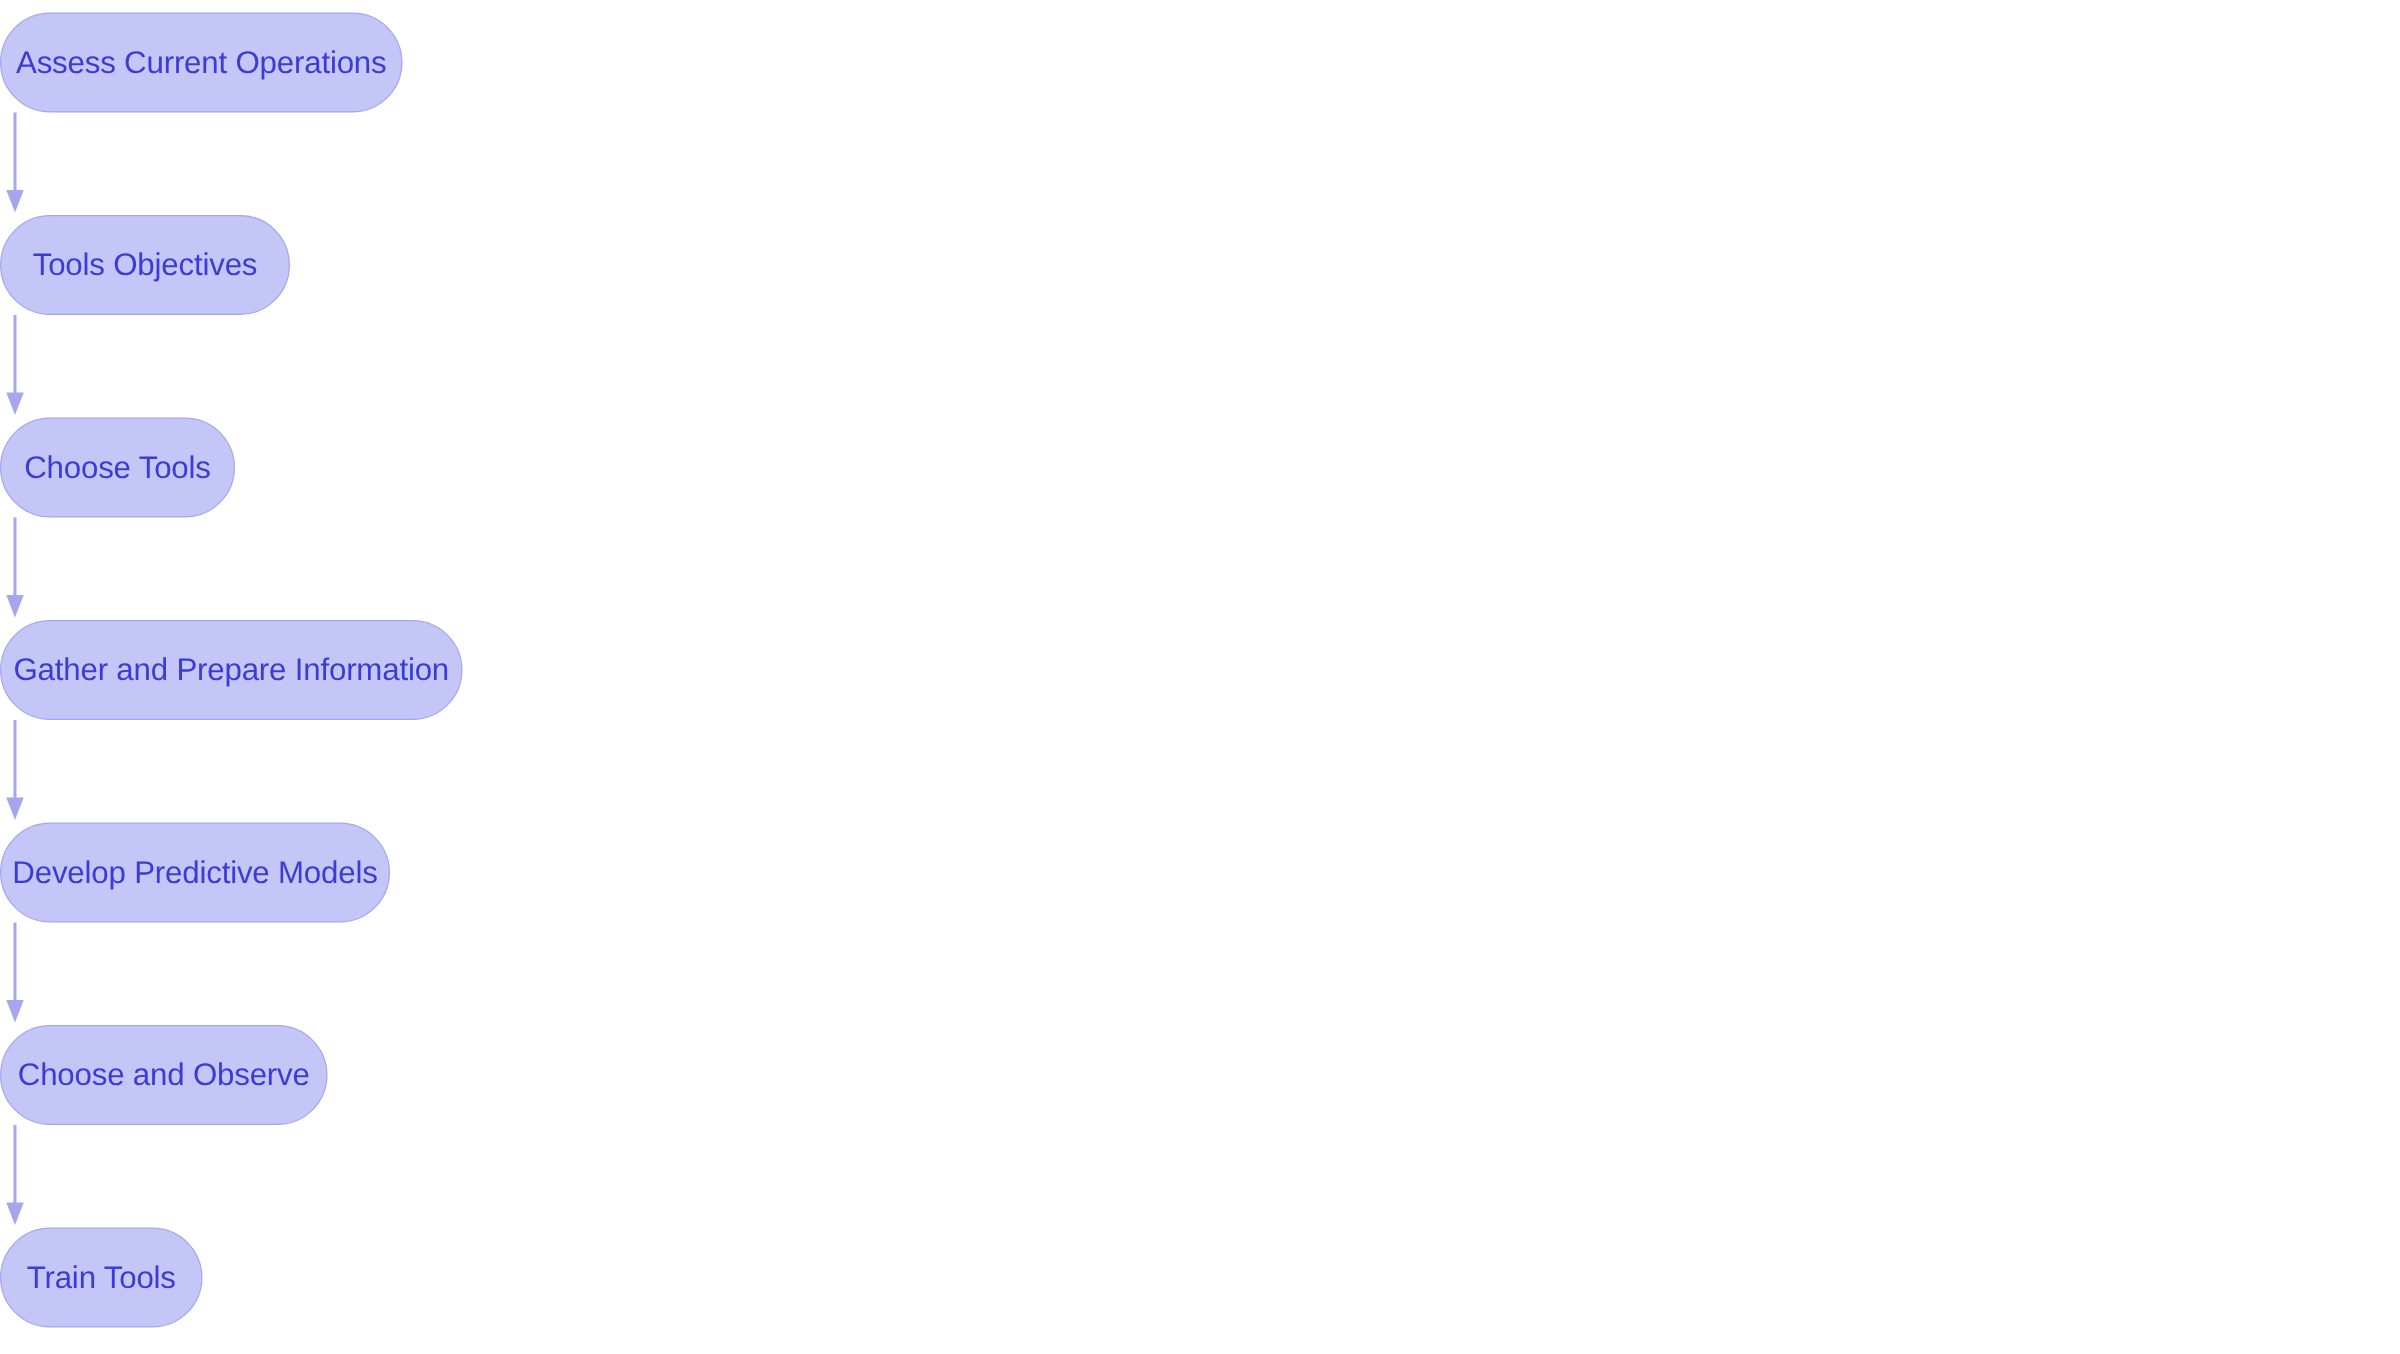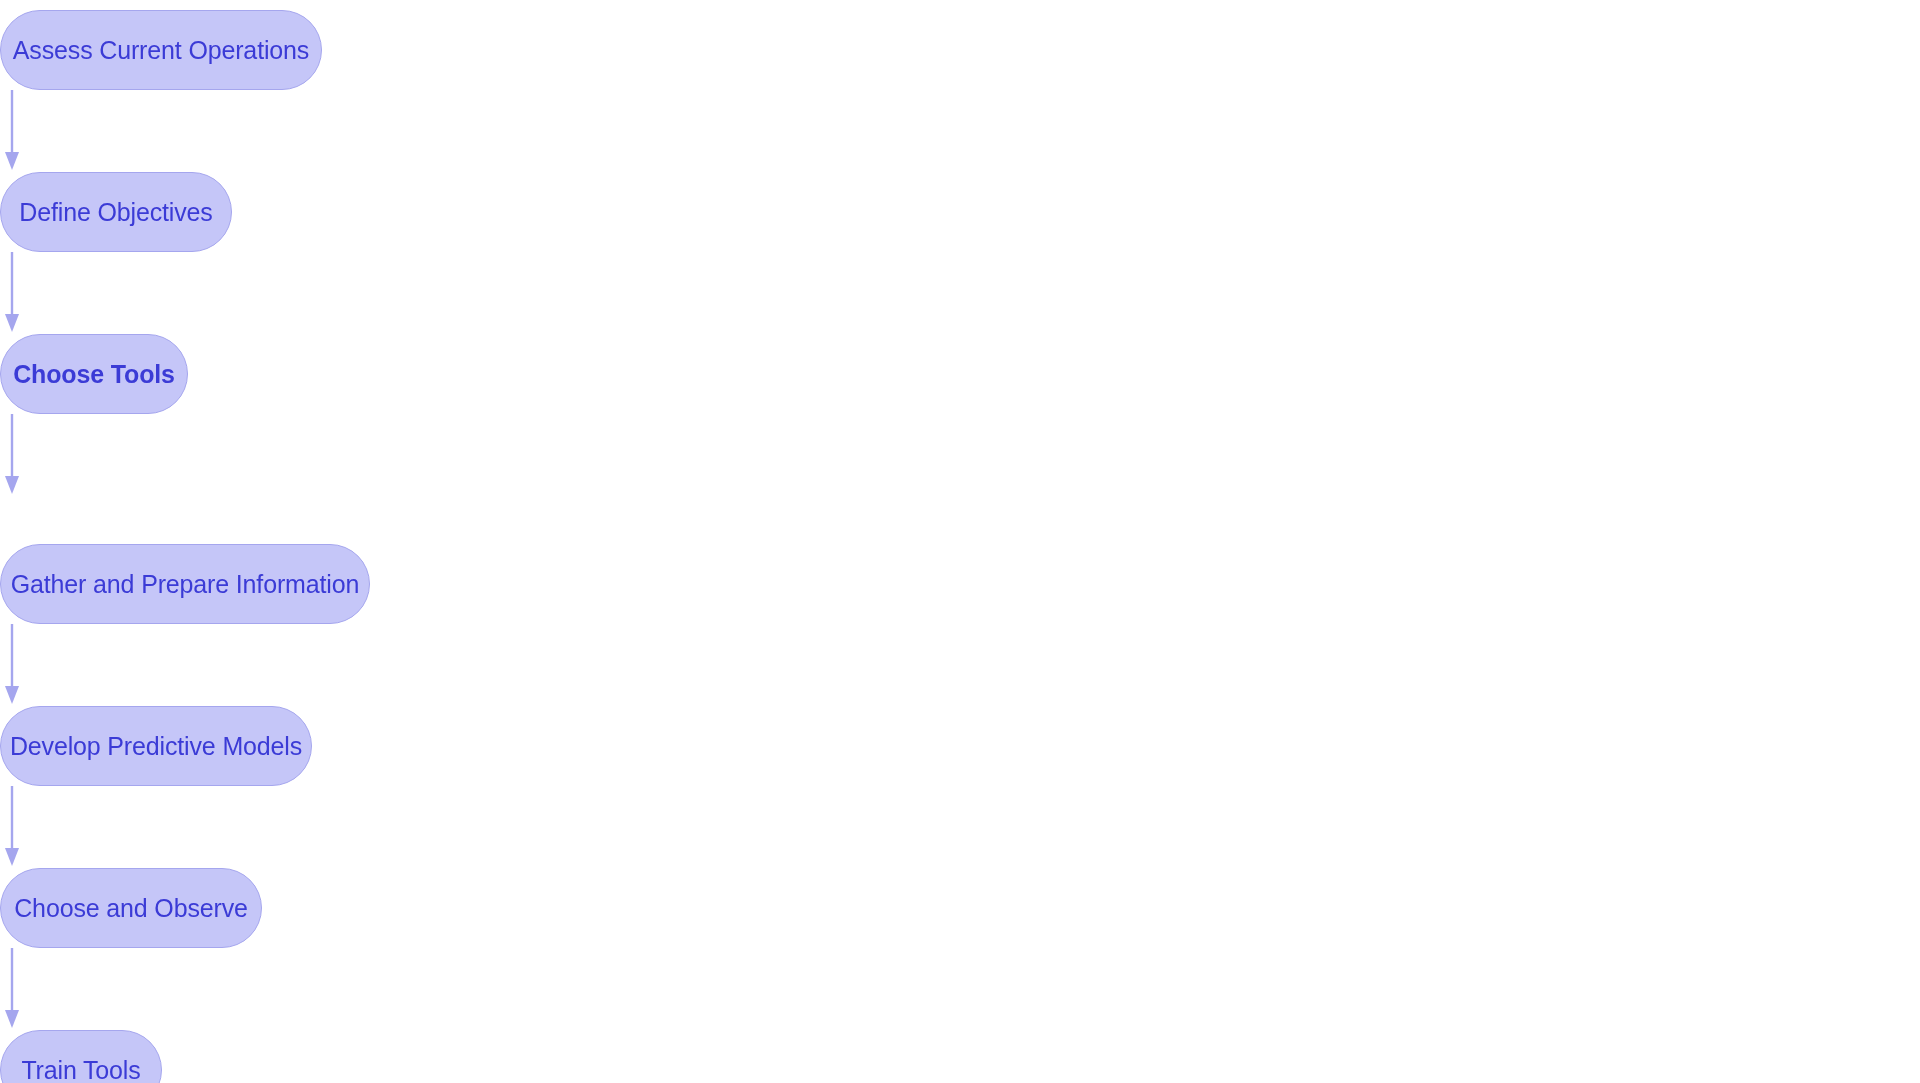--- a/index.html
+++ b/index.html
@@ -80,38 +80,38 @@
     <div class="flow-node" style="width:322px;margin-top:10px;">
       <span class="flow-node-label">Assess Current Operations</span>
     </div>
 
     <svg class="flow-connector" viewBox="0 0 24 82">
       <line x1="12" y1="0" x2="12" y2="64"></line>
       <polygon points="5,62 19,62 12,80"></polygon>
     </svg>
 
     <div class="flow-node" style="width:232px;">
-      <span class="flow-node-label">Define Objectives</span>
+      <span class="flow-node-label">Tools Objectives</span>
     </div>
 
     <svg class="flow-connector" viewBox="0 0 24 82">
       <line x1="12" y1="0" x2="12" y2="64"></line>
       <polygon points="5,62 19,62 12,80"></polygon>
     </svg>
 
-    <div class="flow-node" style="width:188px;font-weight:bold;">
+    <div class="flow-node" style="width:188px;">
       <span class="flow-node-label">Choose Tools</span>
     </div>
 
     <svg class="flow-connector" viewBox="0 0 24 82">
       <line x1="12" y1="0" x2="12" y2="64"></line>
       <polygon points="5,62 19,62 12,80"></polygon>
     </svg>
 
-    <div class="flow-node" style="width:370px;margin-top:48px;">
+    <div class="flow-node" style="width:370px;">
       <span class="flow-node-label">Gather and Prepare Information</span>
     </div>
 
     <svg class="flow-connector" viewBox="0 0 24 82">
       <line x1="12" y1="0" x2="12" y2="64"></line>
       <polygon points="5,62 19,62 12,80"></polygon>
     </svg>
 
     <div class="flow-node" style="width:312px;">
       <span class="flow-node-label">Develop Predictive Models</span>

